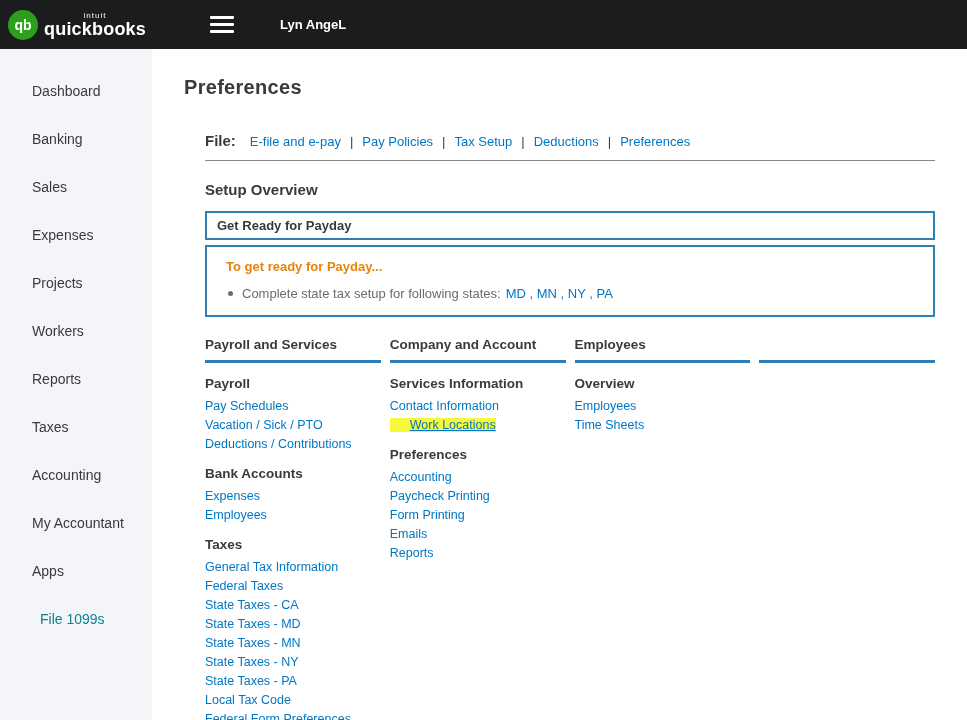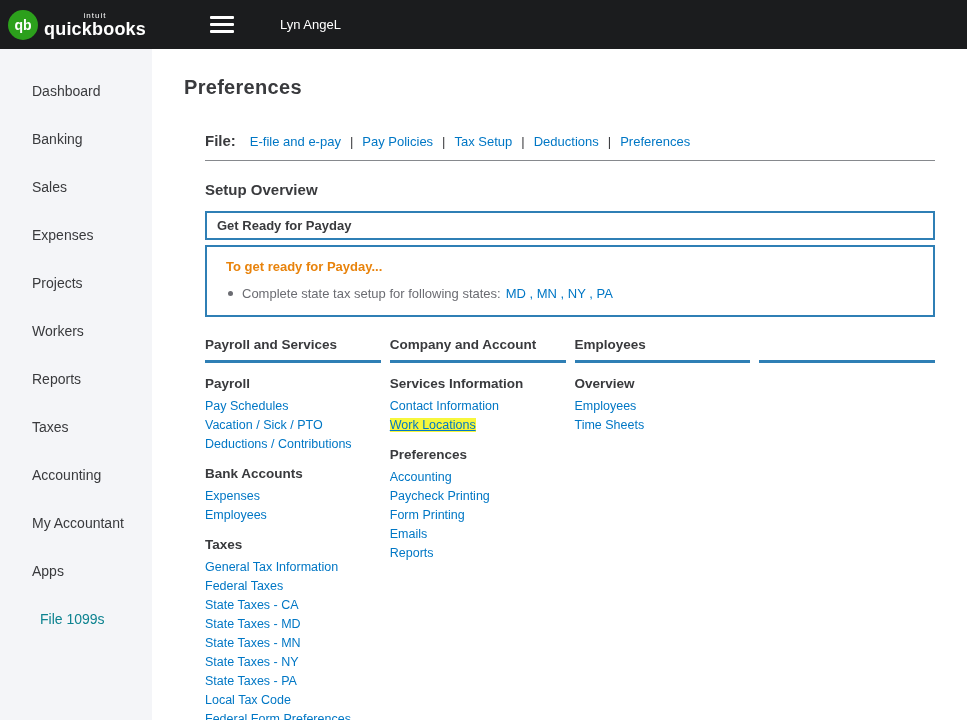--- a/index.html
+++ b/index.html
@@ -11,21 +11,21 @@
   .topbar{height:49px;background:#1b1c1e;display:flex;align-items:center;color:#fff;gap:32px;}
   .brand{display:flex;align-items:center;padding-left:8px;width:152px;flex-shrink:0;}
   .logo-circle{width:30px;height:30px;border-radius:50%;background:#2CA01C;color:#fff;
     font-weight:bold;font-size:14px;display:flex;align-items:center;justify-content:center;}
   .brand-text{margin-left:6px;line-height:1;}
   .brand-intuit{font-size:8px;letter-spacing:1px;text-align:center;}
   .brand-name{font-size:18px;font-weight:bold;letter-spacing:.2px;}
   .hamburger{margin-left:26px;width:24px;height:17px;display:flex;flex-direction:column;
     justify-content:space-between;cursor:pointer;}
   .hamburger span{display:block;height:3px;background:#fff;border-radius:1px;}
-  .topbar-user{margin-left:14px;font-size:13px;font-weight:normal;}
+  .topbar-user{margin-left:14px;font-size:13px;font-weight:bold;}
 
   
   .layout{display:flex;height:673px;}
   .sidebar{width:152px;background:#f4f5f8;padding-top:18px;flex-shrink:0;}
   .side-item{height:48px;line-height:48px;padding-left:32px;font-size:14px;color:#393a3d;cursor:pointer;}
   .side-item.accent{color:#0d8390;padding-left:40px;}
 
   .main{flex:1;padding:27px 32px 0;}
   .page-title{font-size:20px;font-weight:600;letter-spacing:.3px;color:#393a3d;}
   .content{margin-left:21px;margin-top:33px;}
@@ -50,21 +50,21 @@
   .state-sep{color:#0077C5;}
 
   .columns{display:flex;margin-top:20px;}
   .col{flex:1;margin-right:9px;min-width:0;}
   .col:last-child{margin-right:0;}
   .col-header{font-size:13.5px;font-weight:bold;padding-bottom:8px;
     border-bottom:3px solid #2f7fb5;white-space:nowrap;}
   .group-title{font-size:13.5px;font-weight:bold;margin:13px 0 5px;}
   .link-row{line-height:18px;}
   .item-link{font-size:12.5px;color:#0077C5;}
-  .item-link.highlight{background:#f7f73c;text-decoration:underline;}
+  .item-link.highlight{background:#f7f73c;text-decoration:underline;padding-left:20px;}
 </style>
 </head>
 <body>
 
 <div class="topbar">
   <div class="brand">
     <div class="logo-circle">qb</div>
     <div class="brand-text">
       <div class="brand-intuit">intuit</div>
       <div class="brand-name">quickbooks</div>

